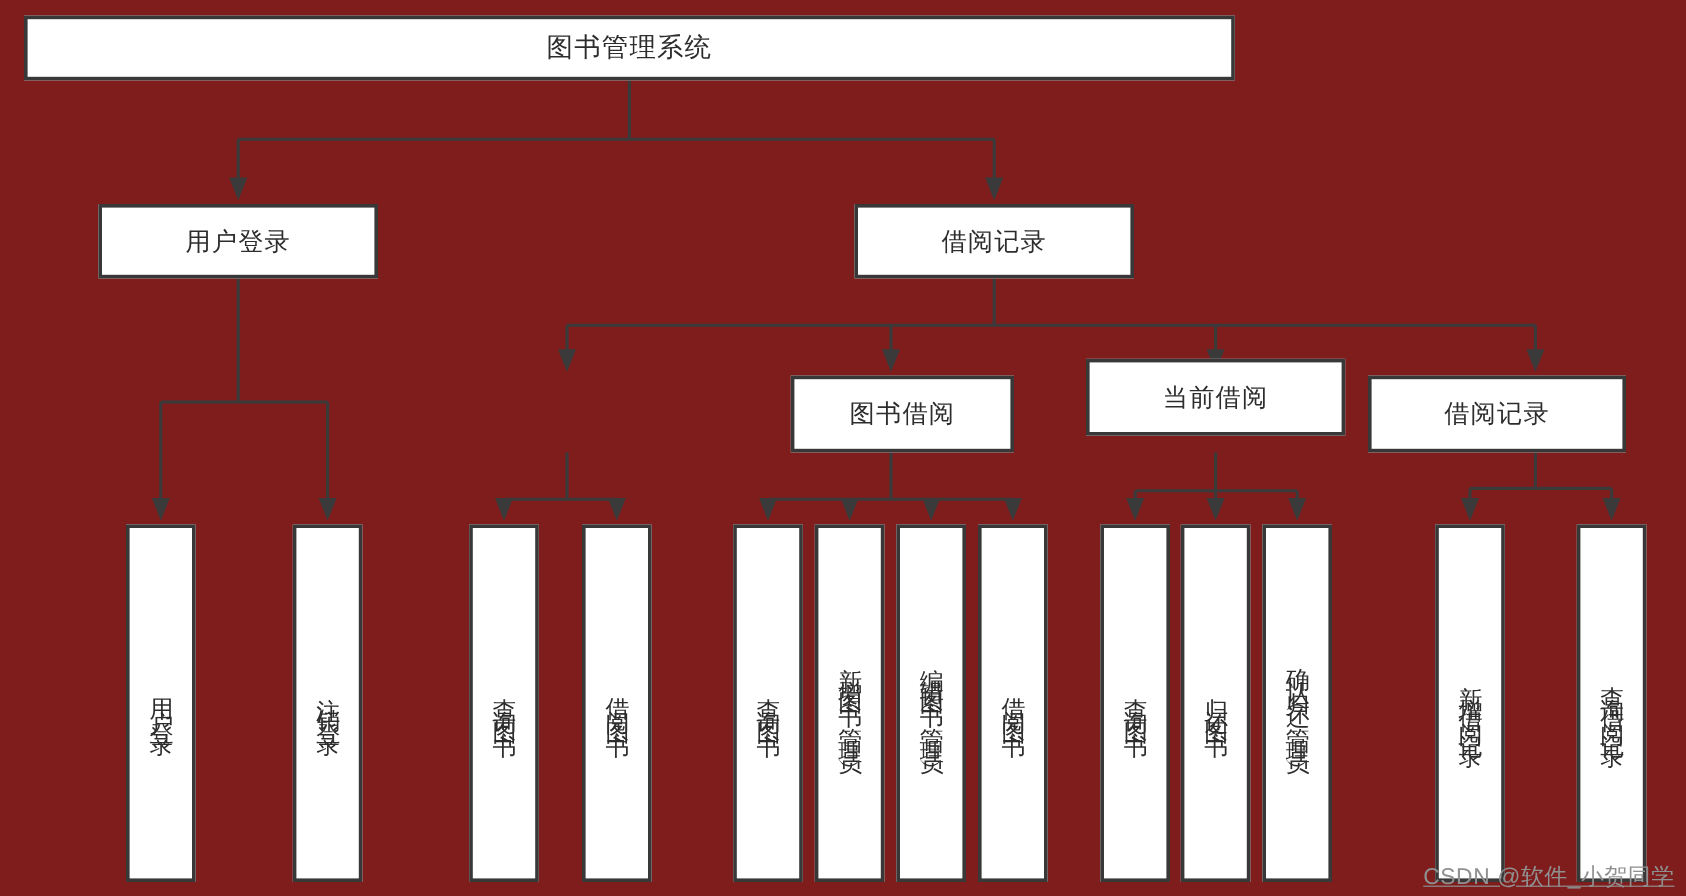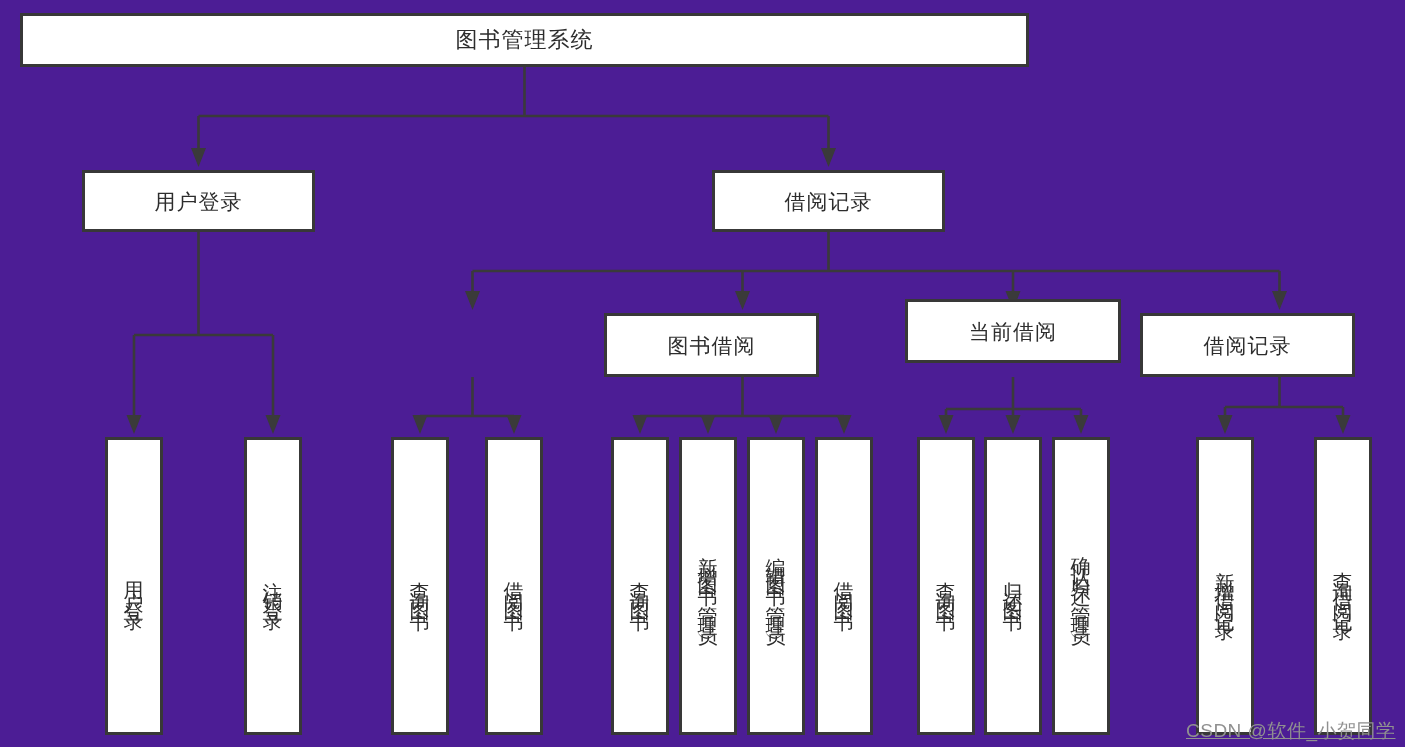--- a/index.html
+++ b/index.html
@@ -5,21 +5,21 @@
   html, body {
     margin: 0;
     padding: 0;
     background: #ffffff;
     font-family: "Liberation Sans", "DejaVu Sans", sans-serif;
   }
   .canvas {
     position: relative;
     width: 1405px;
     height: 747px;
-    background: #4c1d95;
+    background: #7f1d1d;
     overflow: hidden;
   }
   .wires {
     position: absolute;
     left: 0;
     top: 0;
     width: 1405px;
     height: 747px;
   }
   .node {
@@ -98,21 +98,21 @@
     <span>图书管理系统</span>
   </div>
 
   <div class="node node-h" style="left:82px;top:170px;width:233px;height:62px">
     <span>用户登录</span>
   </div>
   <div class="node node-h" style="left:712px;top:170px;width:233px;height:62px">
     <span>借阅记录</span>
   </div>
 
-  <div class="node node-h" style="left:604px;top:313px;width:215px;height:64px">
+  <div class="node node-h" style="left:659px;top:313px;width:186px;height:64px">
     <span>图书借阅</span>
   </div>
   <div class="node node-h" style="left:905px;top:299px;width:216px;height:64px">
     <span>当前借阅</span>
   </div>
   <div class="node node-h" style="left:1140px;top:313px;width:215px;height:64px">
     <span>借阅记录</span>
   </div>
 
   <div class="node node-v" style="left:105px;top:437px;width:58px;height:298px">

